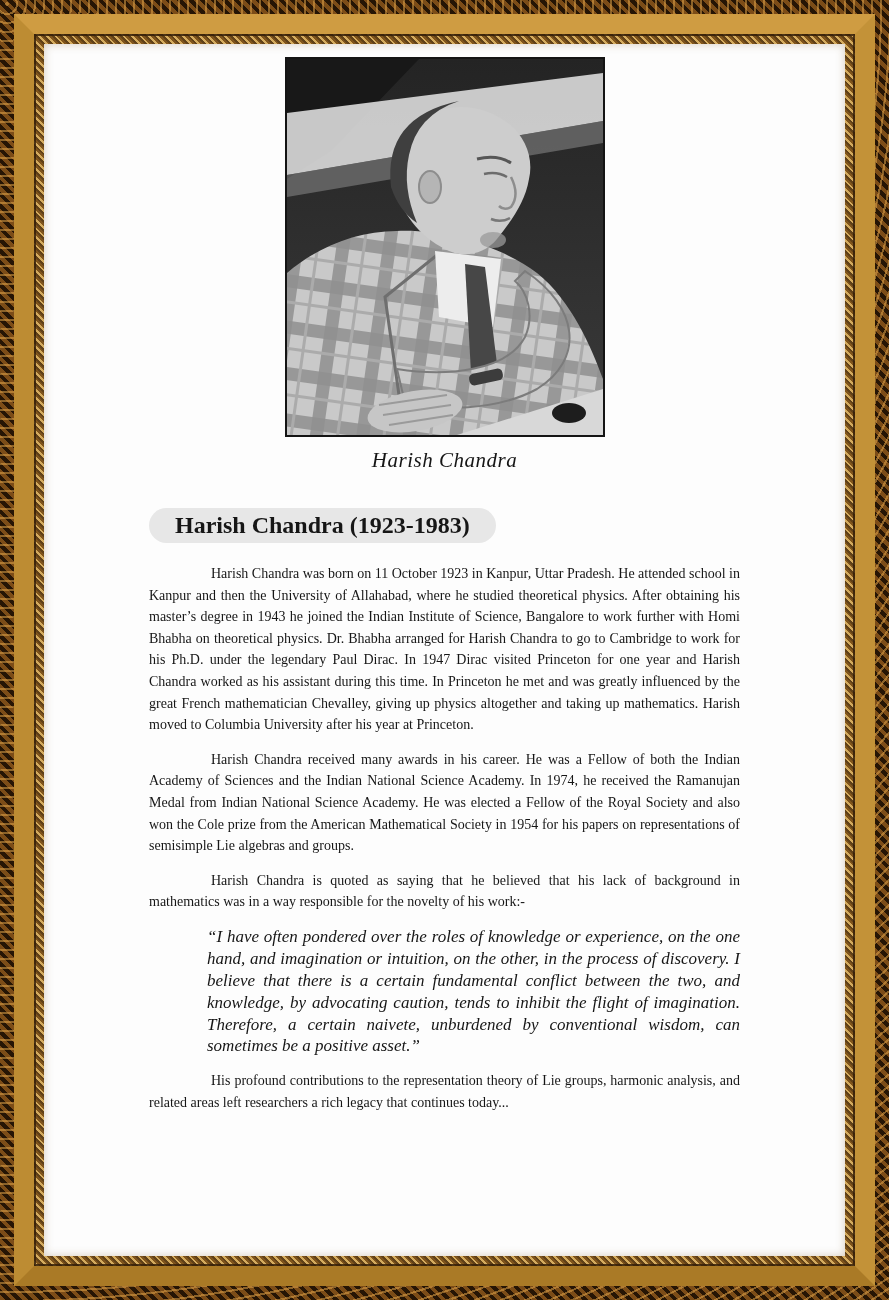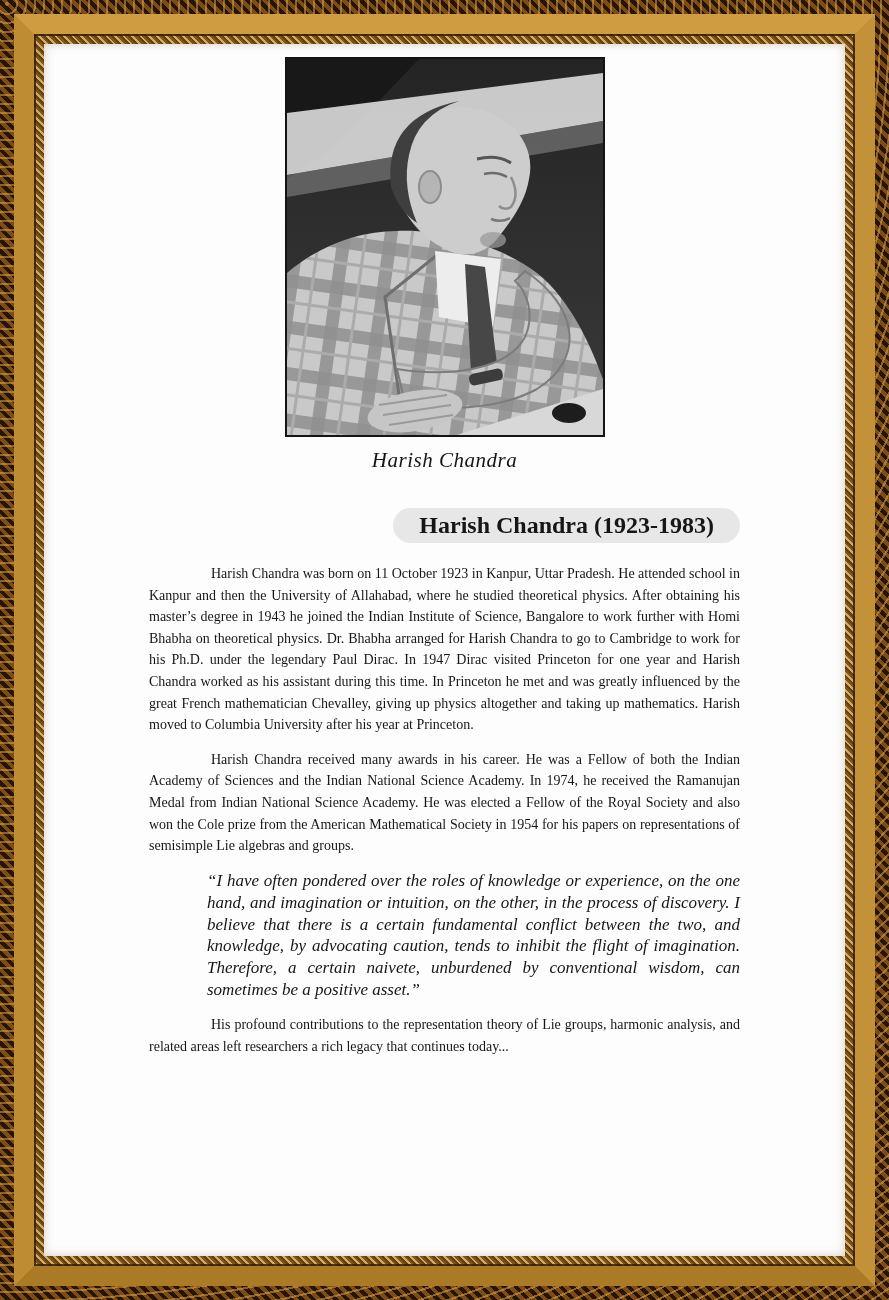--- a/index.html
+++ b/index.html
@@ -47,21 +47,21 @@
     border:2px solid #141414;
     background:#2e2e2e;
   }
   figcaption {
     margin-top:11px;
     font-style:italic;
     font-size:21px;
     letter-spacing:.5px;
   }
   
-  .title-wrap { text-align:right; margin-top:35px; }
+  .title-wrap { text-align:left; margin-top:35px; }
   .pill {
     display:inline-block;
     background:#e7e7e7;
     border-radius:999px;
     padding:4px 26px;
     font-weight:bold;
     font-size:24px;
   }
   
   p.body {
@@ -137,19 +137,20 @@
           </div>
           <figcaption>Harish Chandra</figcaption>
         </figure>
 
         <div class="title-wrap">
           <span class="pill">Harish Chandra (1923-1983)</span>
         </div>
 
         <p class="body first">Harish Chandra was born on 11 October 1923 in Kanpur, Uttar Pradesh. He attended school in Kanpur and then the University of Allahabad, where he studied theoretical physics. After obtaining his master’s degree in 1943 he joined the Indian Institute of Science, Bangalore to work further with Homi Bhabha on theoretical physics. Dr. Bhabha arranged for Harish Chandra to go to Cambridge to work for his Ph.D. under the legendary Paul Dirac. In 1947 Dirac visited Princeton for one year and Harish Chandra worked as his assistant during this time. In Princeton he met and was greatly influenced by the great French mathematician Chevalley, giving up physics altogether and taking up mathematics. Harish moved to Columbia University after his year at Princeton.</p>
         <p class="body">Harish Chandra received many awards in his career. He was a Fellow of both the Indian Academy of Sciences and the Indian National Science Academy. In 1974, he received the Ramanujan Medal from Indian National Science Academy. He was elected a Fellow of the Royal Society and also won the Cole prize from the American Mathematical Society in 1954 for his papers on representations of semisimple Lie algebras and groups.</p>
+        <p class="body">Harish Chandra is quoted as saying that he believed that his lack of background in mathematics was in a way responsible for the novelty of his work:-</p>
         <blockquote class="quote">“I have often pondered over the roles of knowledge or experience, on the one hand, and imagination or intuition, on the other, in the process of discovery. I believe that there is a certain fundamental conflict between the two, and knowledge, by advocating caution, tends to inhibit the flight of imagination. Therefore, a certain naivete, unburdened by conventional wisdom, can sometimes be a positive asset.”</blockquote>
         <p class="body">His profound contributions to the representation theory of Lie groups, harmonic analysis, and related areas left researchers a rich legacy that continues today...</p>
 
       </div>
     </div>
   </div>
 </div>
 
 </body></html>

